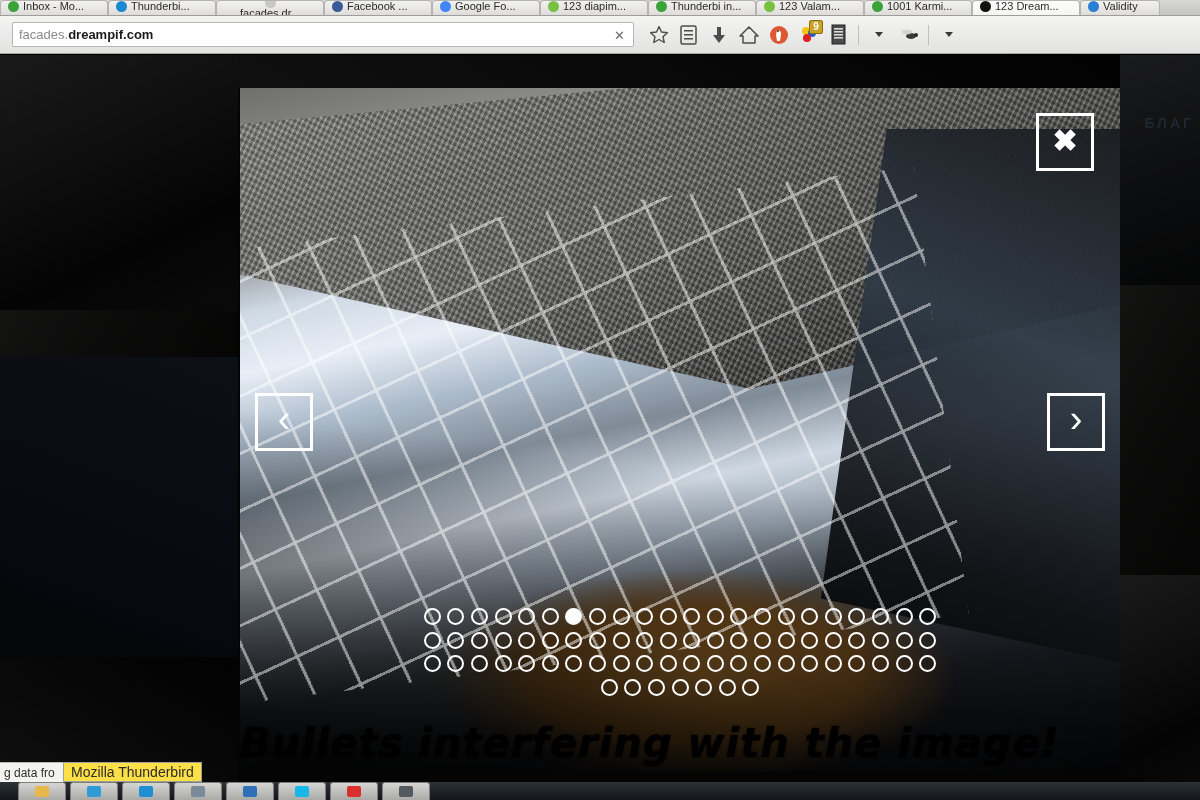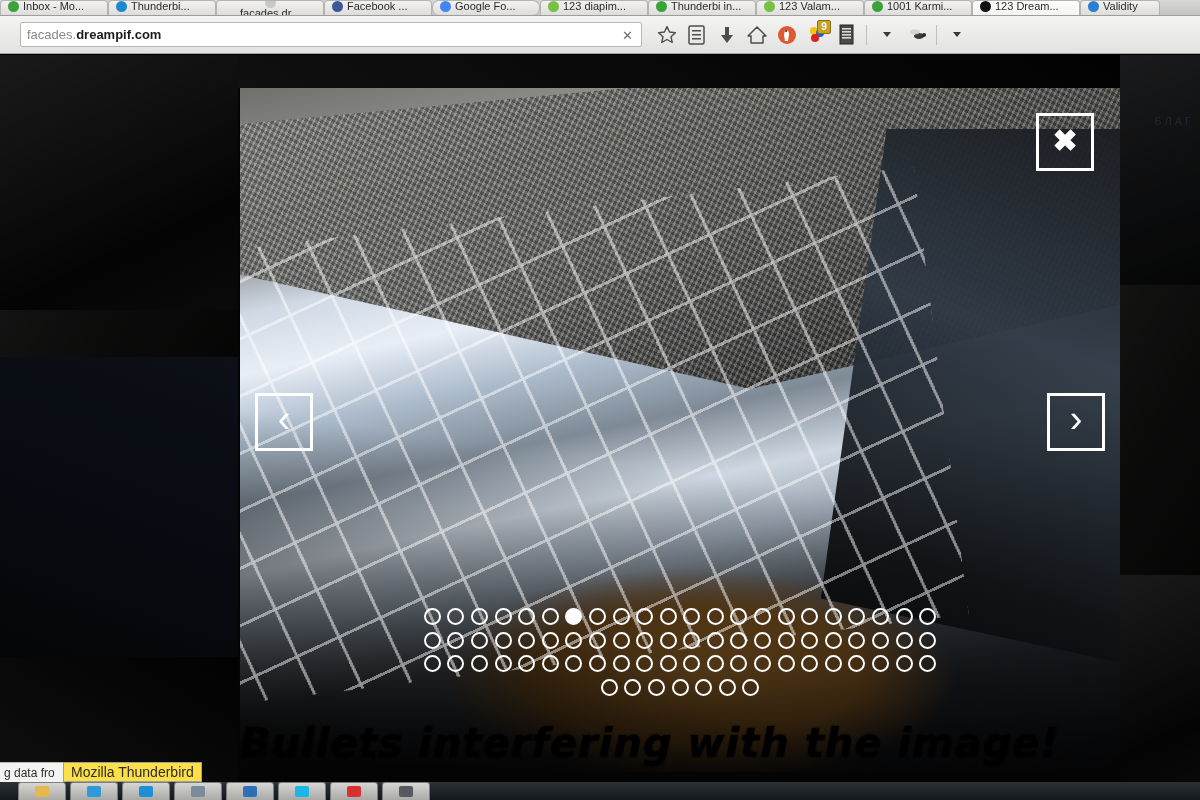--- a/index.html
+++ b/index.html
@@ -32,21 +32,21 @@
   .tab .favicon {
     width: 11px; height: 11px; border-radius: 50%;
     flex: 0 0 auto; margin-top: -4px;
   }
   .tab .tablabel { margin-top: -5px; overflow: hidden; }
 
   .navbar {
     position: absolute; top: 16px; left: 0; width: 1200px; height: 38px;
     background: linear-gradient(#f4f4f2, #e2e2e0);
     border-bottom: 1px solid #a6a6a3;
-    display: flex; align-items: center; padding: 0 20px; gap: 4px;
+    display: flex; align-items: center; padding: 0 12px; gap: 4px;
   }
   .urlbar {
     position: relative;
     width: 622px; height: 25px; background: #fff;
     border: 1px solid #b6b6b3; border-radius: 2px;
     display: flex; align-items: center; padding: 0 6px;
     font-size: 13px; color: #8a8a8a;
   }
   .urlbar .dom { color: #1b1b1b; font-weight: bold; }
   .urlbar .clearbtn {
@@ -79,21 +79,21 @@
            border-right: 4px solid transparent; border-top: 5px solid #3a3a3a; }
 
   
   .page {
     position: absolute; top: 55px; left: 0; width: 1200px; height: 745px;
     background: #0b0b0c; overflow: hidden;
   }
   .bgtile { position: absolute; overflow: hidden; }
   .bgtext {
     position: absolute; top: 60px; right: 6px;
-    color: #1e2833; font-size: 11px; letter-spacing: 3px; font-weight: normal;
+    color: #1e2833; font-size: 14px; letter-spacing: 3px; font-weight: bold;
   }
 
   
   .ph-a { background: linear-gradient(155deg,#3a3a3c 0%, #232325 35%, #0a0a0b 70%, #17171a 100%); }
   .ph-b { background: linear-gradient(200deg,#1c2533 0%, #121a26 50%, #0a0d13 100%); }
   .ph-c { background: linear-gradient(120deg,#2b2b2a 0%, #1a1a19 45%, #0d0d0c 100%); }
   .ph-d { background: linear-gradient(30deg,#242424 0%, #101010 60%, #050505 100%); }
   .ph-e { background: linear-gradient(160deg,#3b3d3f 0%, #1d1f21 55%, #0c0d0e 100%); }
   .dimmer { position: absolute; inset: 0; background: rgba(0,0,0,0.55); }
 
@@ -214,21 +214,21 @@
         <span class="tablabel">Thunderbi...</span>
       </div>
       <div class="tab" style="width: 108px; flex-direction: column;">
         <span class="favicon" style="background: rgb(200, 200, 198);"></span>
         <span class="tablabel">facades.dr...</span>
       </div>
       <div class="tab" style="width: 108px;">
         <span class="favicon" style="background: rgb(59, 89, 152);"></span>
         <span class="tablabel">Facebook ...</span>
       </div>
-      <div class="tab" style="width: 108px; border-radius: 7px;">
+      <div class="tab" style="width: 108px;">
         <span class="favicon" style="background: rgb(66, 133, 244);"></span>
         <span class="tablabel">Google Fo...</span>
       </div>
       <div class="tab" style="width: 108px;">
         <span class="favicon" style="background: rgb(118, 192, 67);"></span>
         <span class="tablabel">123 diapim...</span>
       </div>
       <div class="tab" style="width: 108px;">
         <span class="favicon" style="background: rgb(58, 163, 58);"></span>
         <span class="tablabel">Thunderbi in...</span>

